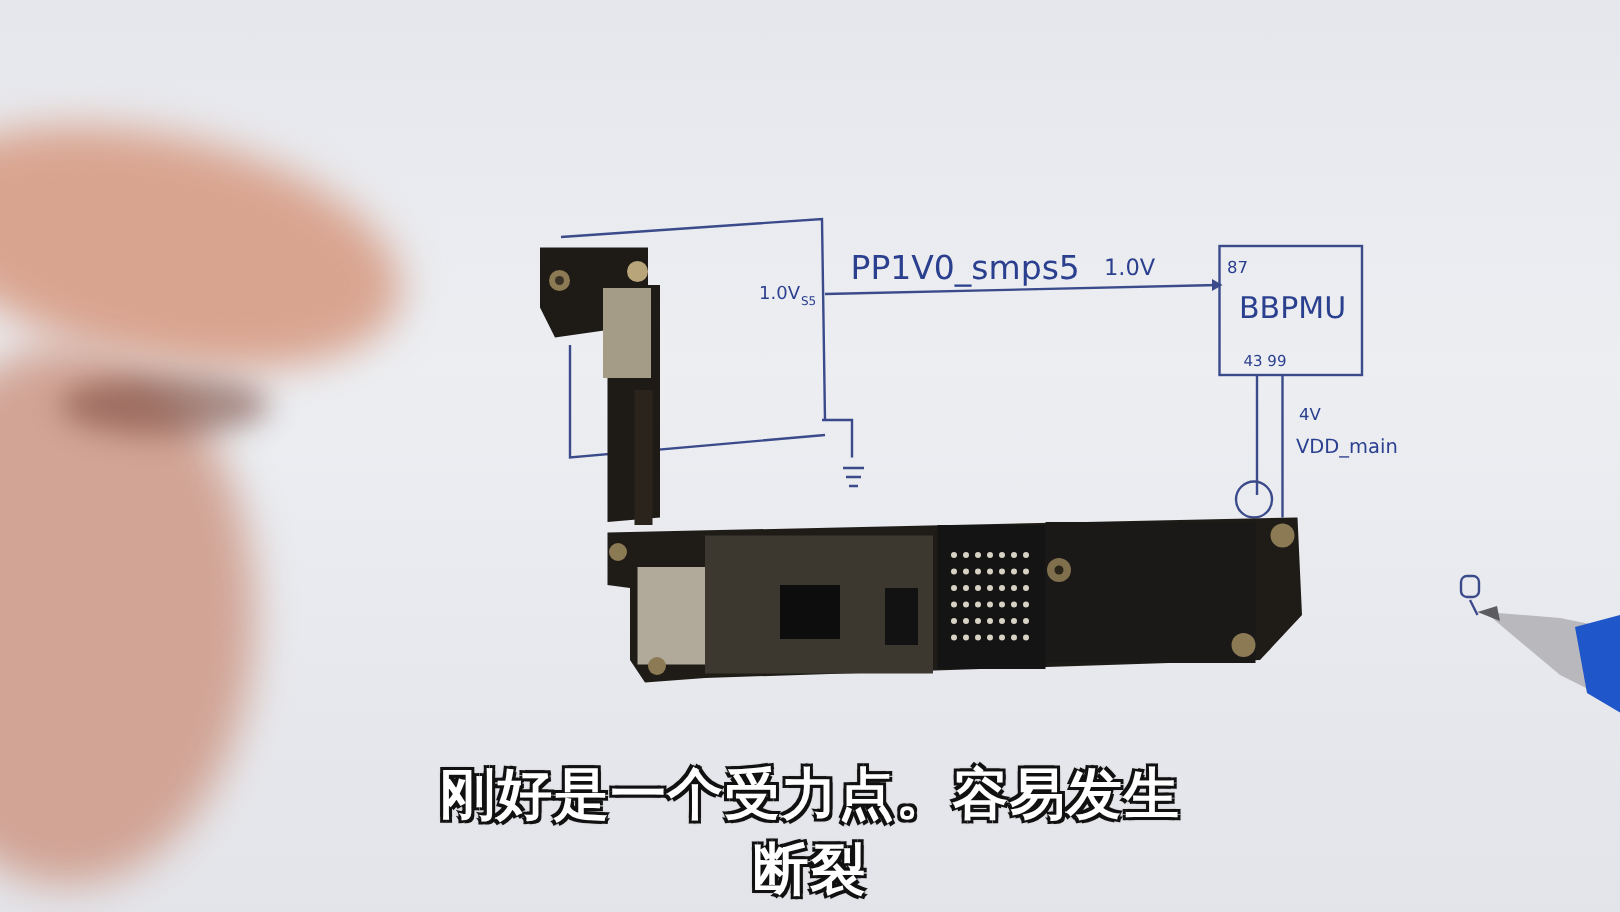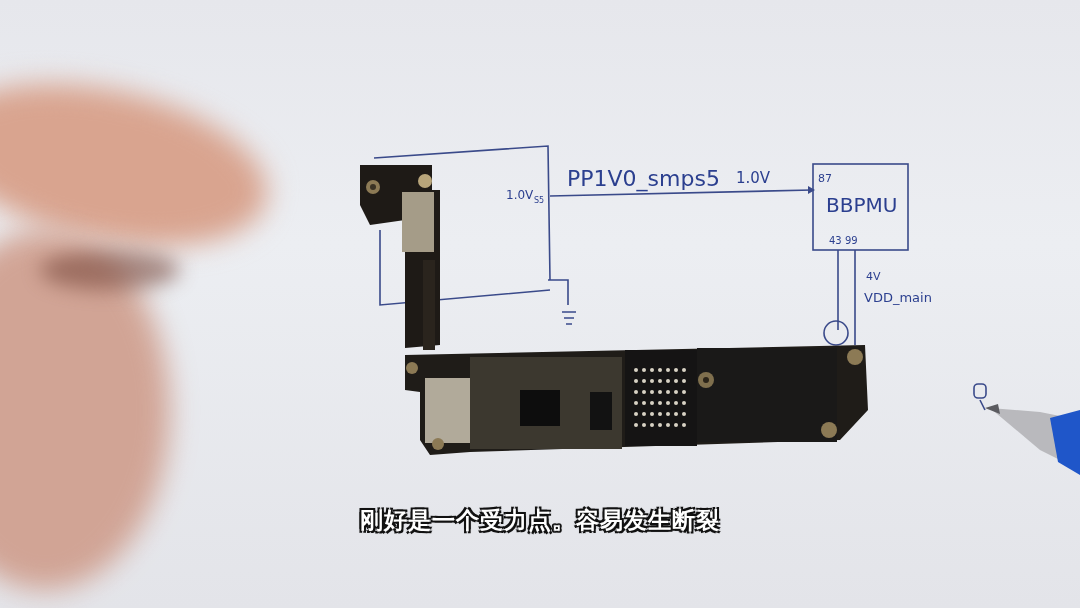--- a/index.html
+++ b/index.html
@@ -3,21 +3,21 @@
   <meta charset="utf-8">
   <style>
     html,body{margin:0;padding:0;}
     body{width:1080px;height:608px;overflow:hidden;position:relative;
       background:linear-gradient(180deg,#e6e7ec 0%,#eceef2 40%,#e3e4e9 100%);
       font-family:"DejaVu Sans",sans-serif;}
     .scene{position:absolute;left:0;top:0;width:1080px;height:608px;}
     svg{position:absolute;left:0;top:0;}
     .hand{position:absolute;filter:blur(14px);border-radius:50%;}
     .caption{position:absolute;left:290px;top:505px;width:500px;text-align:center;
-      font-size:23px;font-weight:bold;color:#fff;letter-spacing:1px;
+      font-size:37px;font-weight:bold;color:#fff;letter-spacing:1px;
       text-shadow:-2px -2px 0 #111,2px -2px 0 #111,-2px 2px 0 #111,2px 2px 0 #111,0 0 3px #000;}
     .ink{font-family:"DejaVu Sans",sans-serif;fill:#2b3f8f;}
   </style>
 </head>
 <body>
 
 <div class="scene">
 
   <div class="hand" style="left:-60px;top:90px;width:330px;height:150px;background:#d9a48f;transform:rotate(12deg);"></div>
   <div class="hand" style="left:-80px;top:230px;width:250px;height:360px;background:#cf9d8c;opacity:.9;"></div>

